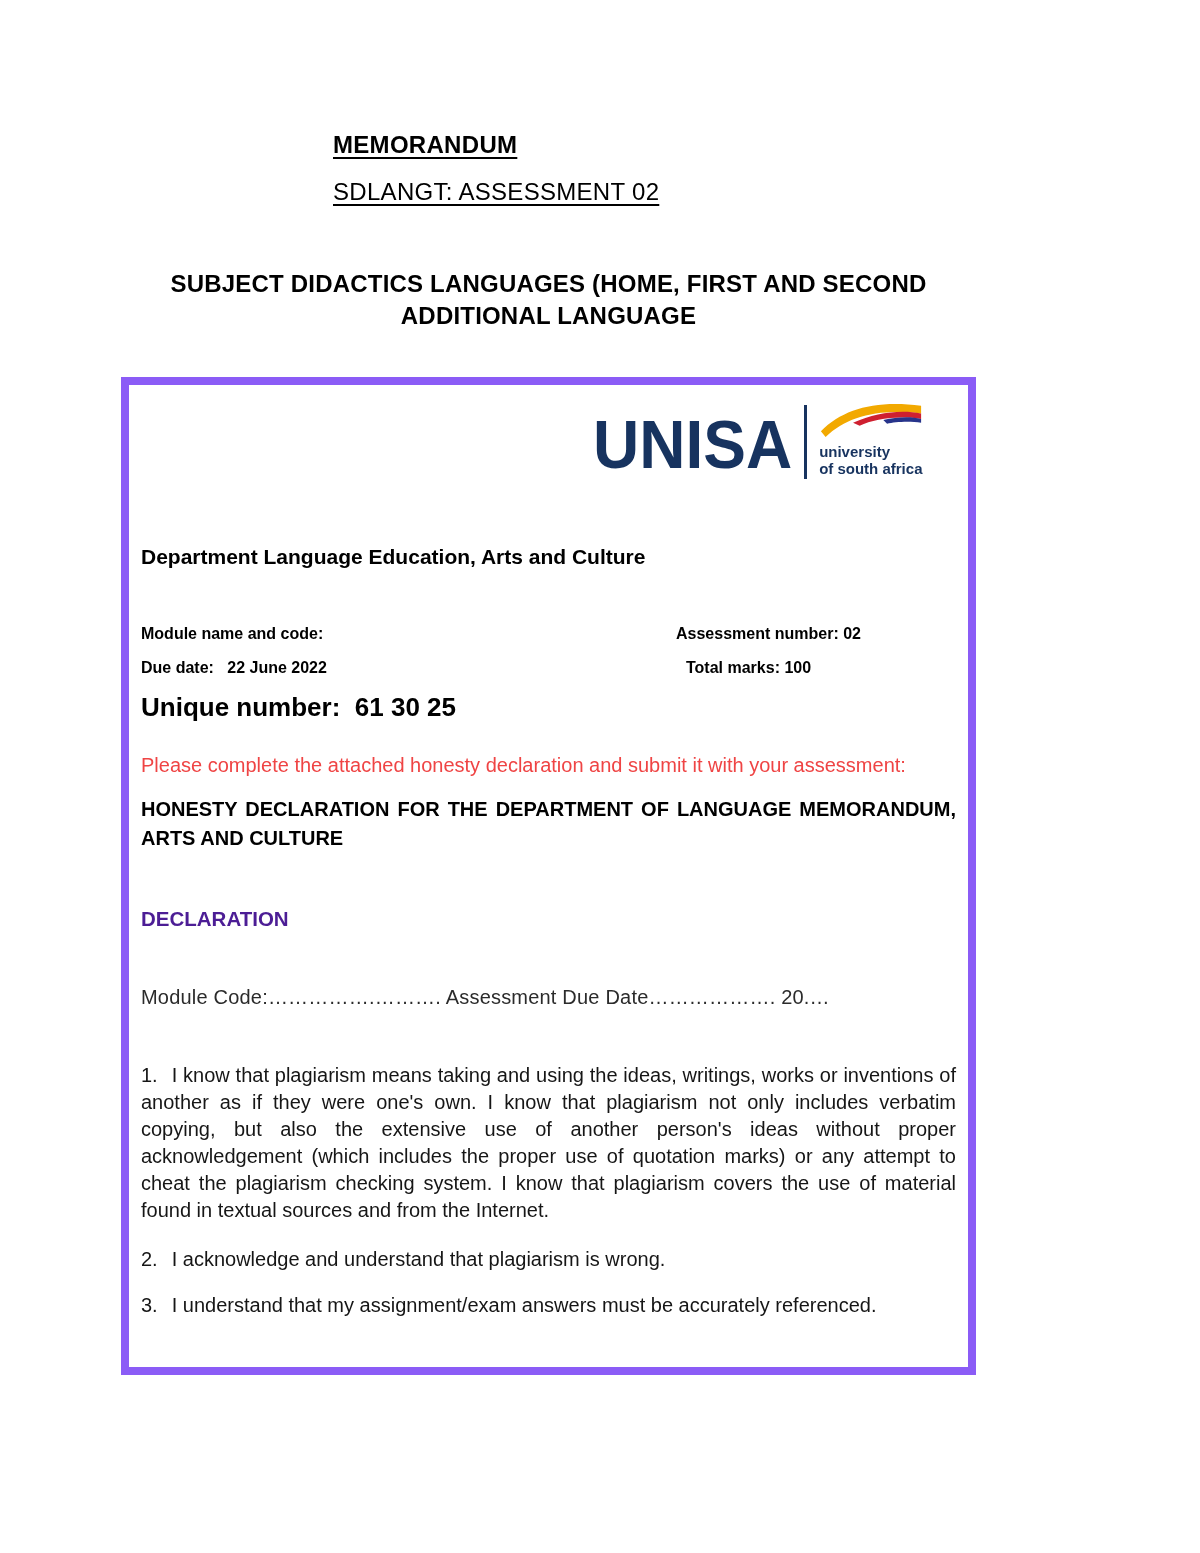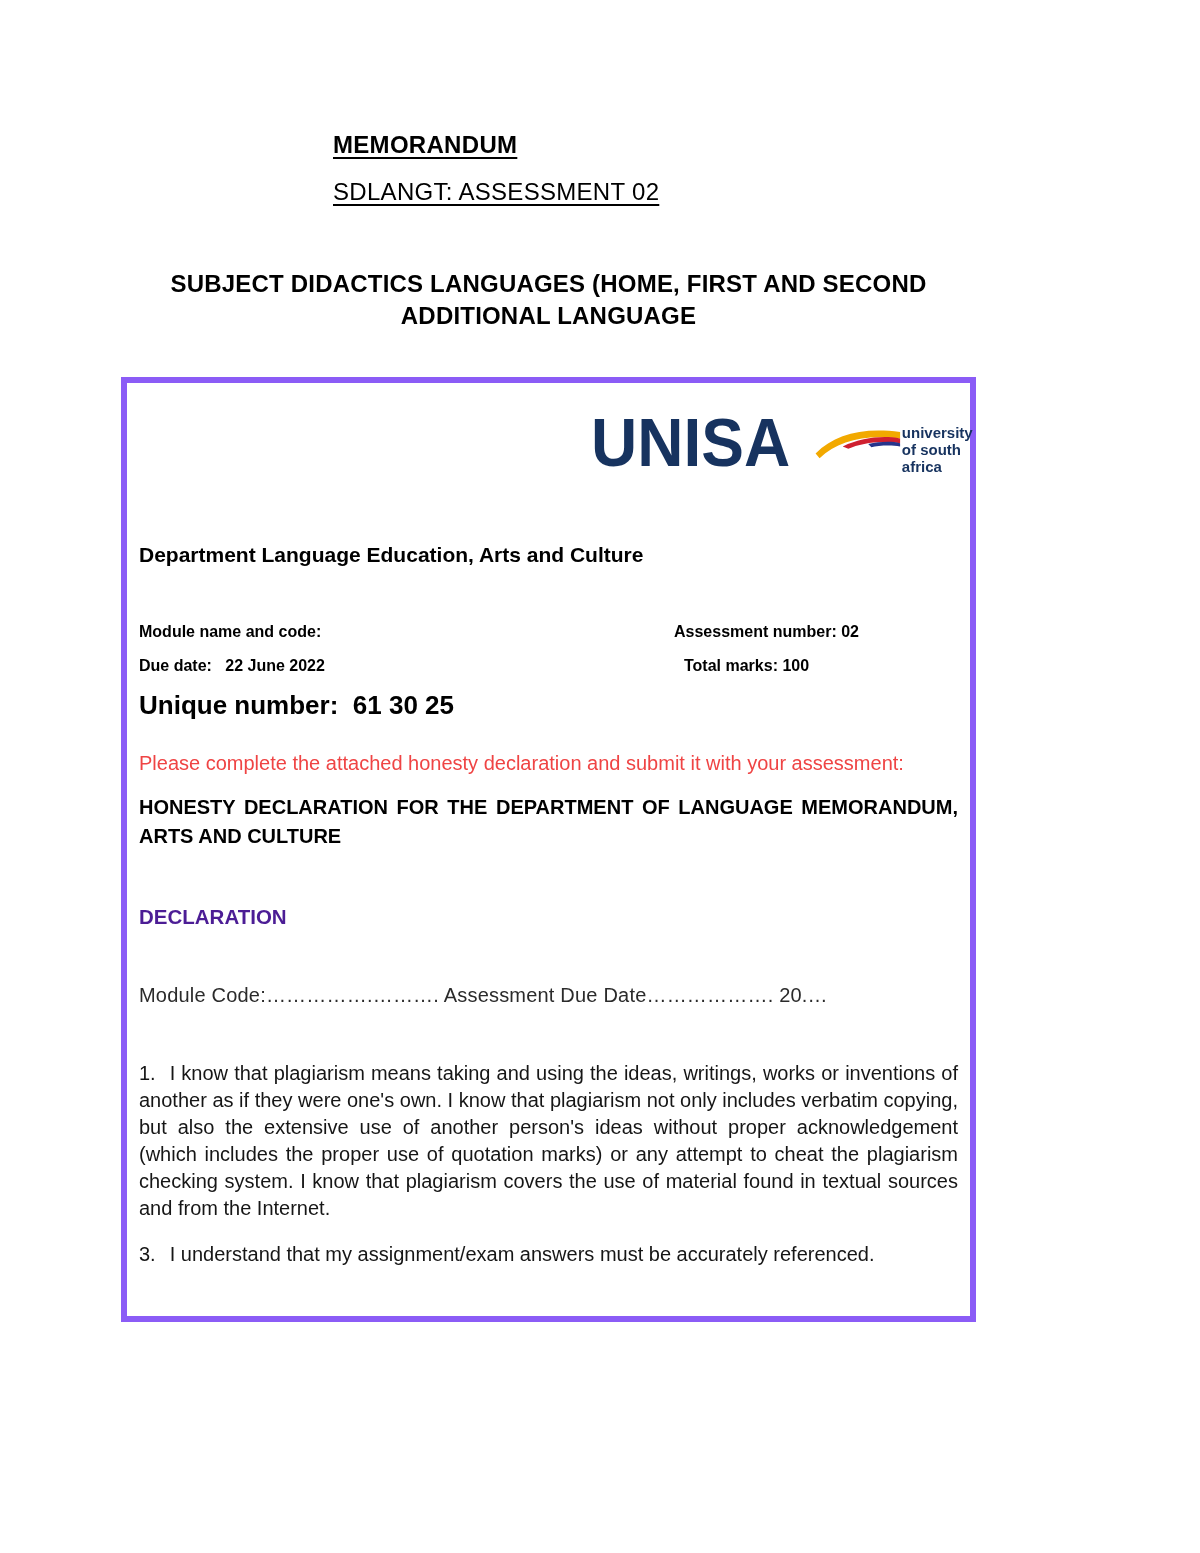--- a/index.html
+++ b/index.html
@@ -49,21 +49,21 @@
     text-align: center;
     font-size: 24px;
     font-weight: bold;
     line-height: 1.32;
     letter-spacing: 0.2px;
     color: #000000;
   }
   .doc-box {
     margin-top: 46px;
     width: 855px;
-    border: 6px solid #8b5cf6;
+    border: 8px solid #8b5cf6;
     padding: 8px 12px 48px 12px;
     background: #ffffff;
   }
   
   .logo-row {
     display: flex;
     align-items: flex-end;
     justify-content: flex-start;
     margin-left: 452px;
     height: 86px;
@@ -79,21 +79,21 @@
   }
   .logo-divider {
     display: inline-block;
     width: 3px;
     height: 74px;
     background: #17335f;
     margin: 0 12px 0 12px;
   }
   .logo-right {
     display: flex;
-    flex-direction: row;
+    flex-direction: column;
     justify-content: flex-end;
     padding-bottom: 2px;
   }
   .logo-flag { display: block; margin-bottom: 3px; }
   .logo-tagline {
     display: flex;
     flex-direction: column;
     font-size: 15px;
     font-weight: bold;
     color: #17335f;
@@ -196,18 +196,19 @@
       <div class="instruction">Please complete the attached honesty declaration and submit it with your assessment:</div>
 
       <div class="honesty-heading">HONESTY DECLARATION FOR THE DEPARTMENT OF LANGUAGE MEMORANDUM, ARTS AND CULTURE</div>
 
       <div class="declaration-heading">DECLARATION</div>
 
       <div class="module-code-line">Module Code:…………….………. Assessment Due Date………………. 20.…</div>
 
       <p class="item item-1"><span class="num">1.</span><span>I know that plagiarism means taking and using the ideas, writings, works or inventions of another as if they were one's own. I know that plagiarism not only includes verbatim copying, but also the extensive use of another person's ideas without proper acknowledgement (which includes the proper use of quotation marks) or any attempt to cheat the plagiarism checking system. I know that plagiarism covers the use of material found in textual sources and from the Internet.</span></p>
 
+      <p class="item item-2"><span class="num">2.</span><span>I acknowledge and understand that plagiarism is wrong.</span></p>
 
       <p class="item item-3"><span class="num">3.</span><span>I understand that my assignment/exam answers must be accurately referenced.</span></p>
 
     </div>
   </div>
 </div>
 
 </body></html>

